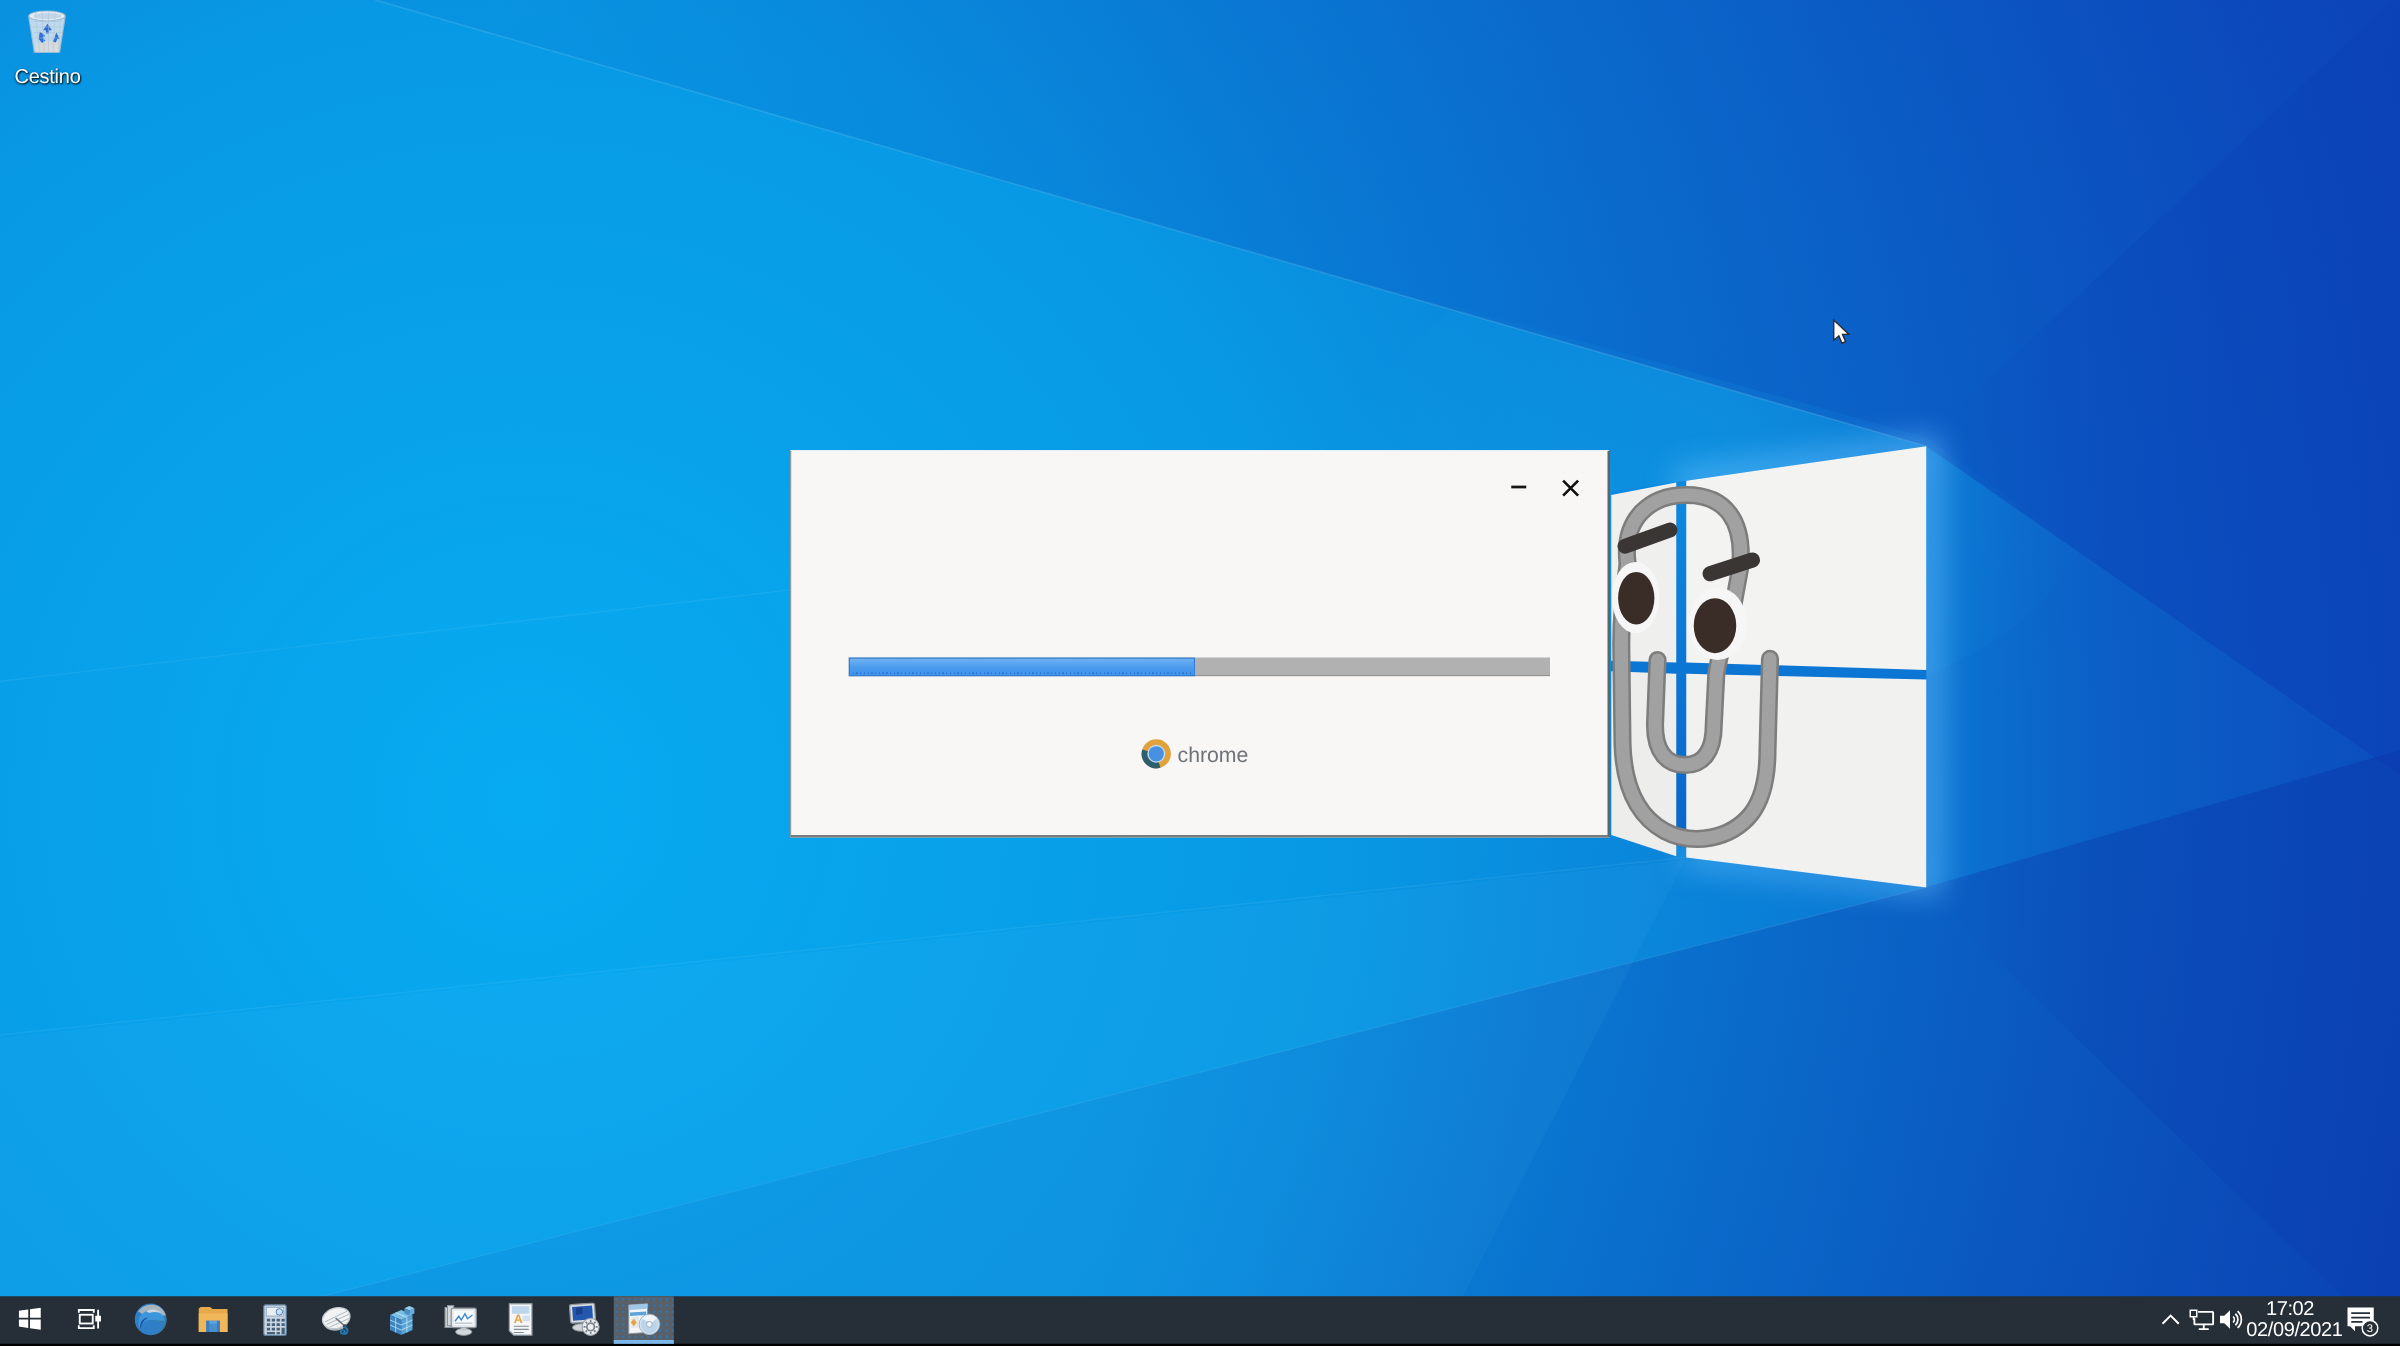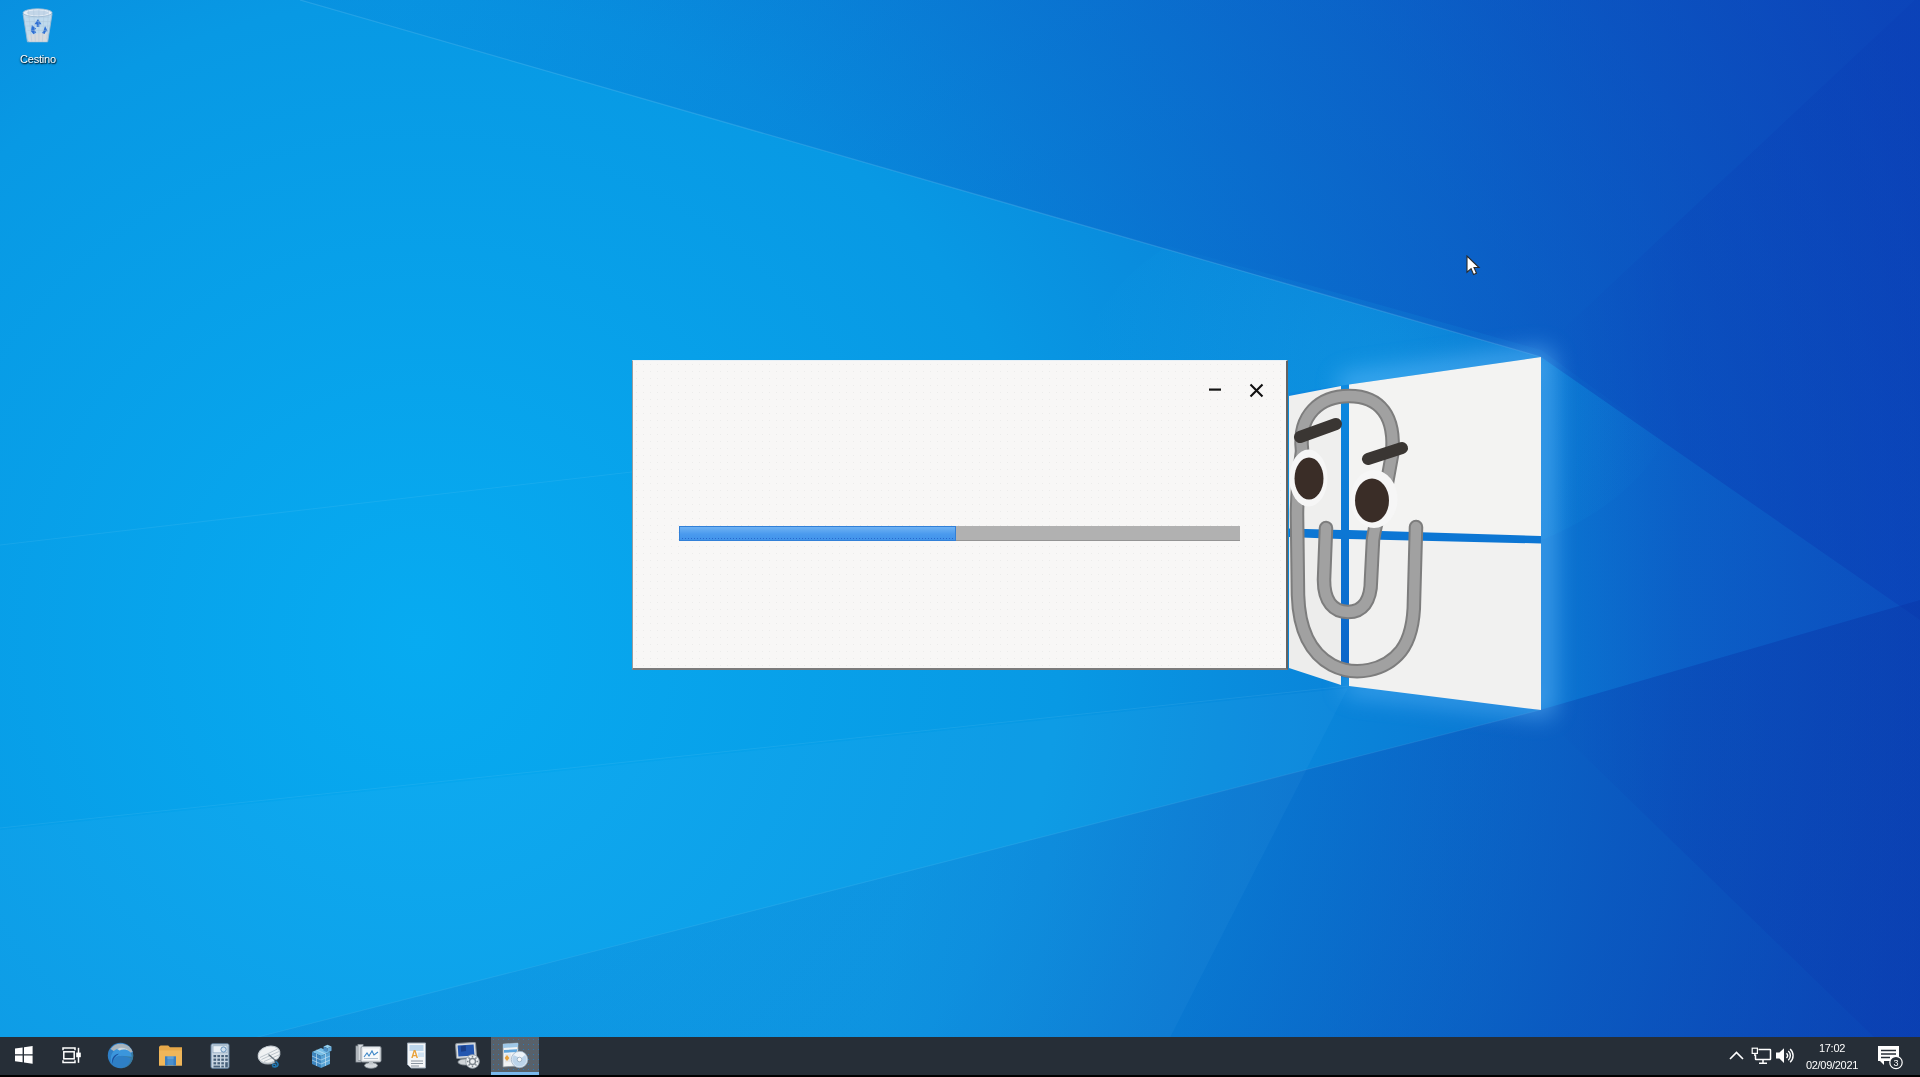--- a/index.html
+++ b/index.html
@@ -26,23 +26,23 @@
   #taskbar{position:absolute;left:0;top:1037px;width:1920px;height:40px;
        background:#262e37;border-bottom:2px solid #000;box-sizing:border-box;}
   .ticon{position:absolute;top:0;}
   #activebtn{position:absolute;left:491px;top:0;width:48px;height:38px;
        background-color:#58616a;
        background-image:radial-gradient(circle, rgba(43,122,188,0.9) 0.8px, rgba(0,0,0,0) 1px);
        background-size:5px 5px;}
   #activeline{position:absolute;left:491px;top:35px;width:48px;height:3px;
        background:#7ab7ea;}
   #clock{position:absolute;left:1797px;top:3px;opacity:0.999;width:70px;height:34px;
-       color:#fff;font-size:11px;text-align:center;line-height:16.5px;letter-spacing:-0.3px;}
+       color:#fff;font-size:16px;text-align:center;line-height:16.5px;letter-spacing:-0.3px;}
   #binlabel{position:absolute;left:7px;top:53px;opacity:0.999;width:62px;text-align:center;
-       color:#fff;font-size:11px;letter-spacing:-0.2px;
+       color:#fff;font-size:16px;letter-spacing:-0.2px;
        text-shadow:0 1px 2px rgba(0,0,0,.85), 1px 1px 1px rgba(0,0,0,.6);}
 </style>
 </head>
 <body>
 <svg id="wall" width="1920" height="1077" viewBox="0 0 1920 1077">
   <defs>
     <clipPath id="clipBelowA">
         <polygon points="270,-5 1541,350 1920,625 1920,1077 0,1077 0,-5"></polygon>
       </clipPath>
     <radialGradient id="base" gradientUnits="userSpaceOnUse" cx="420" cy="640" r="1600">
@@ -146,20 +146,31 @@
   </g>
 </svg>
 <div id="binlabel">Cestino</div>
 
 <div id="dlg">
   <div id="ptrack">
       <div id="pfill">
         <div id="pdots"></div>
       </div>
     </div>
+  <div id="chromerow">
+    <svg width="160" height="30" viewBox="0 0 160 30" style="vertical-align:middle">
+      <g>
+        <circle cx="45" cy="14" r="11.7" fill="#e2a23b"></circle>
+        <path d="M 45,14 L 33.8,10.6 A 11.7,11.7 0 0 0 48.3,25.2 Z" fill="#2e5f6d"></path>
+        <circle cx="45" cy="14" r="7.2" fill="#c7ddf2"></circle>
+        <circle cx="45" cy="14" r="6.1" fill="#4a90e2"></circle>
+      </g>
+      <text x="62" y="20.5" font-size="17" fill="#6f7377">chrome</text>
+    </svg>
+  </div>
   <svg style="position:absolute;left:575px;top:27px;" width="14" height="4" viewBox="0 0 14 4">
       <rect x="1" y="0.5" width="12" height="2.2" fill="#151515"></rect>
     </svg>
   <svg style="position:absolute;left:616px;top:22px;" width="15" height="15" viewBox="0 0 15 15">
     <path d="M 1.5,1.5 L 13.5,13.5 M 13.5,1.5 L 1.5,13.5" stroke="#101010" stroke-width="2.1"></path>
   </svg>
 </div>
 
 <svg class="cur" width="16" height="22" viewBox="0 0 16 22">
   <path d="M1 1 L1 17.2 L5.1 13.7 L7.6 19.6 L10.5 18.3 L8 12.5 L13 12.5 Z" fill="#ffffff" stroke="#2b2b2b" stroke-width="1.1"></path>

